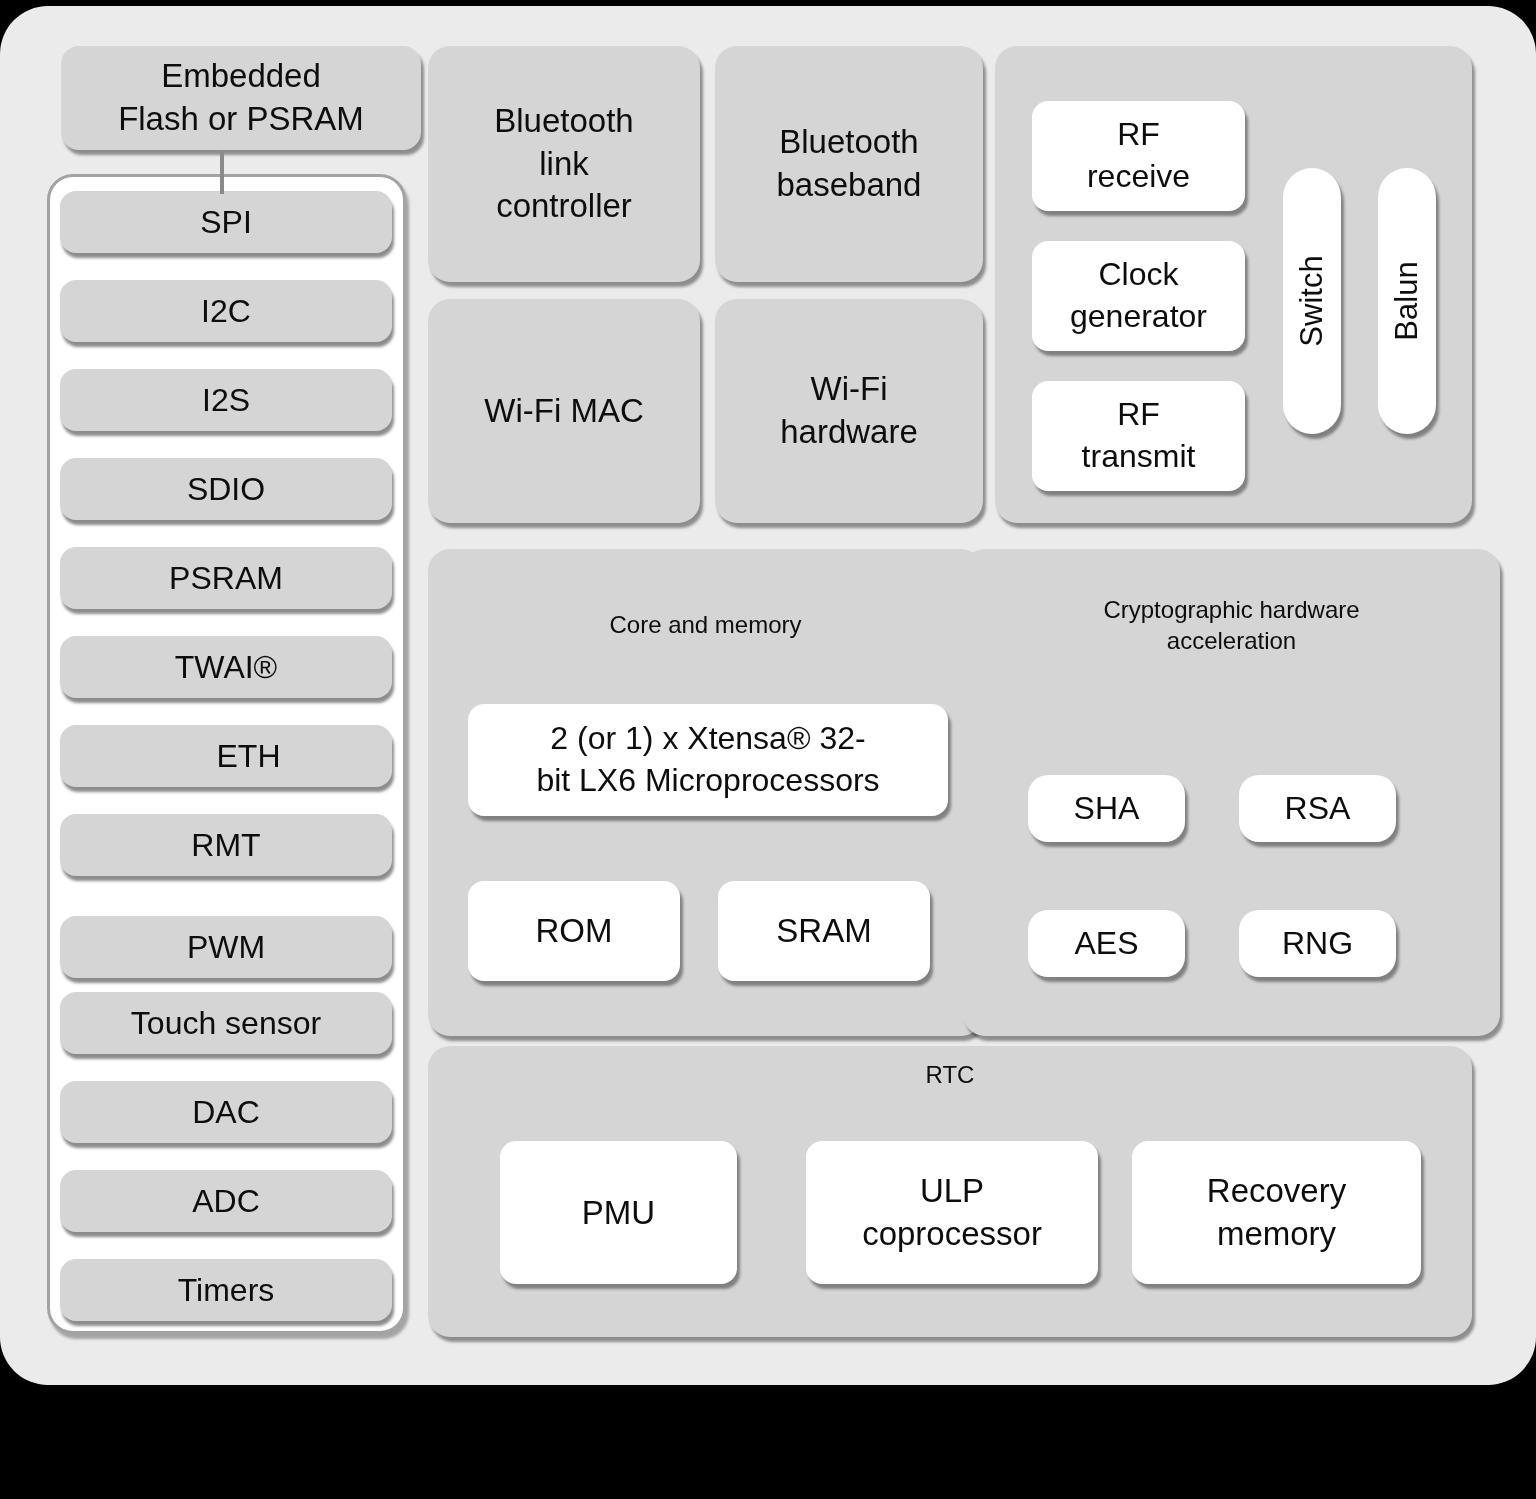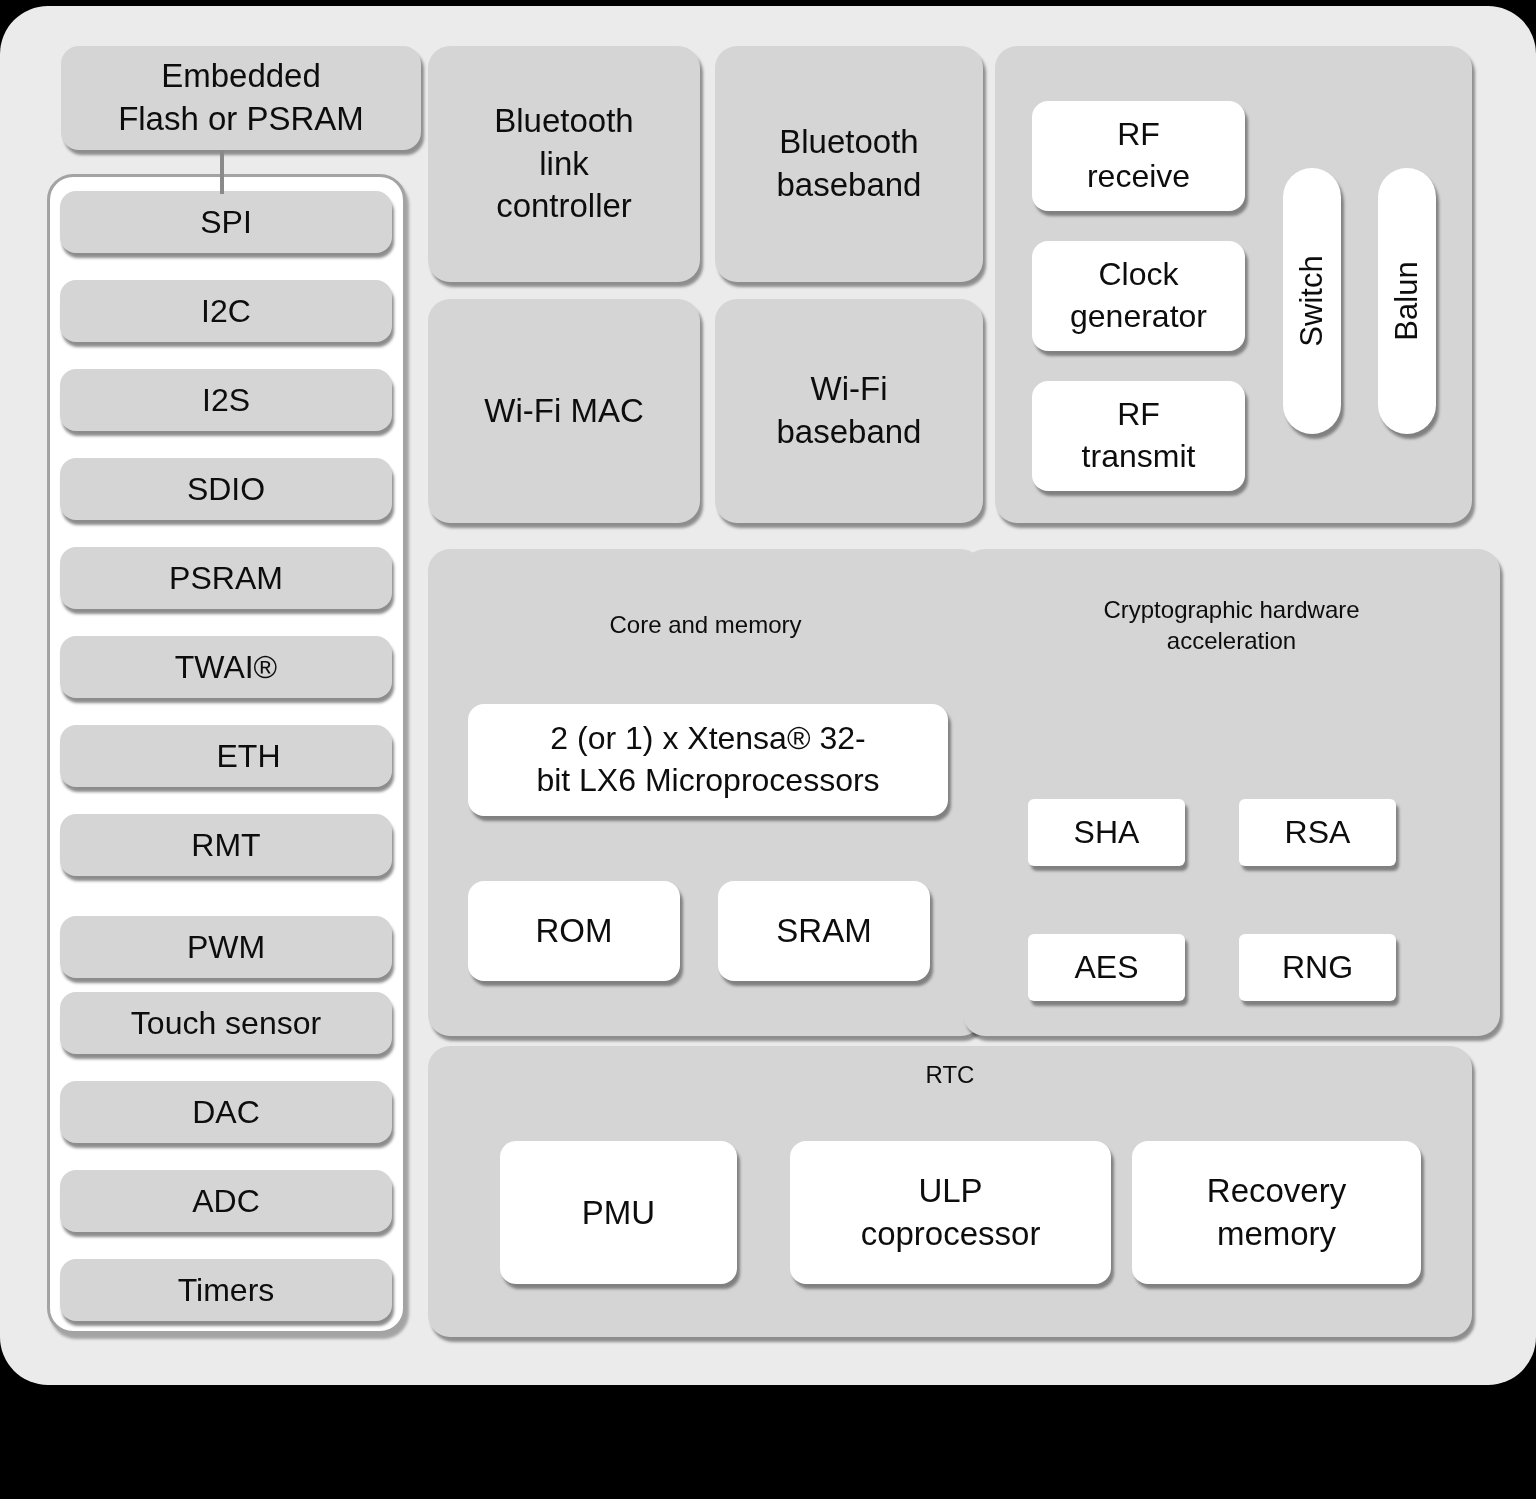--- a/index.html
+++ b/index.html
@@ -89,23 +89,22 @@
     display: flex;
     align-items: center;
     justify-content: center;
   }
   .vpill span {
     transform: rotate(-90deg);
     white-space: nowrap;
     font-size: 31px;
   }
   .small-pill {
-    border-radius: 6px;
+    border-radius: 20px;
     font-size: 32px;
-    margin-top: 24px;
   }
   .rtc-card { font-size: 33px; }
 </style>
 </head>
 <body>
 
 <div id="stage">
   <div id="canvas">
 
     <div id="flash-block" class="abs block center-flex multiline" style="left:45px; top:40px; width:360px; height:104px;margin-left:16px;">Embedded
@@ -132,21 +131,21 @@
     <div class="abs block center-flex multiline radio-block" style="left:428px; top:40px; width:272px; height:236px;">Bluetooth
 link
 controller</div>
 
     <div class="abs block center-flex multiline radio-block" style="left:715px; top:40px; width:268px; height:236px;">Bluetooth
 baseband</div>
 
     <div class="abs block center-flex multiline radio-block" style="left:428px; top:293px; width:272px; height:224px;">Wi-Fi MAC</div>
 
     <div class="abs block center-flex multiline radio-block" style="left:715px; top:293px; width:268px; height:224px;">Wi-Fi
-baseband</div>
+hardware</div>
 
     <div class="abs block" style="left:995px; top:40px; width:477px; height:477px;">
       <div class="abs card center-flex multiline" style="left:37px; top:55px; width:213px; height:110px;">RF
 receive</div>
       <div class="abs card center-flex multiline" style="left:37px; top:195px; width:213px; height:110px;">Clock
 generator</div>
       <div class="abs card center-flex multiline" style="left:37px; top:335px; width:213px; height:110px;">RF
 transmit</div>
       <div class="abs vpill" style="left:288px; top:122px; width:58px; height:266px;">
         <span>Switch</span>
@@ -169,20 +168,20 @@
 acceleration</div>
       <div class="abs card small-pill center-flex" style="left:65px; top:226px; width:157px; height:67px;">SHA</div>
       <div class="abs card small-pill center-flex" style="left:276px; top:226px; width:157px; height:67px;">RSA</div>
       <div class="abs card small-pill center-flex" style="left:65px; top:361px; width:157px; height:67px;">AES</div>
       <div class="abs card small-pill center-flex" style="left:276px; top:361px; width:157px; height:67px;">RNG</div>
     </div>
 
     <div class="abs block" style="left:428px; top:1040px; width:1044px; height:291px;">
       <div class="section-title" style="top:15px;">RTC</div>
       <div class="abs card center-flex rtc-card" style="left:72px; top:95px; width:237px; height:143px;">PMU</div>
-      <div class="abs card center-flex multiline rtc-card" style="left:362px; top:95px; width:321px; height:143px;">ULP
+      <div class="abs card center-flex multiline rtc-card" style="left:378px; top:95px; width:292px; height:143px;">ULP
 coprocessor</div>
       <div class="abs card center-flex multiline rtc-card" style="left:704px; top:95px; width:289px; height:143px;">Recovery
 memory</div>
     </div>
 
   </div>
 </div>
 
 </body></html>

